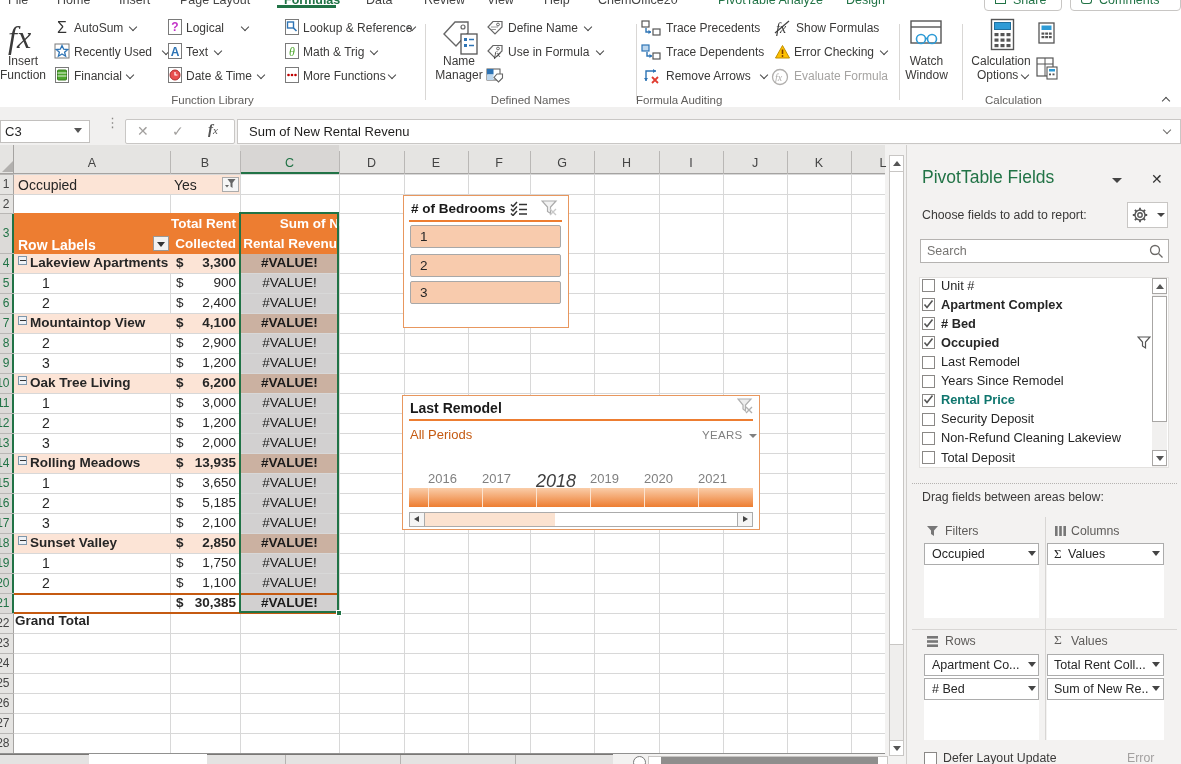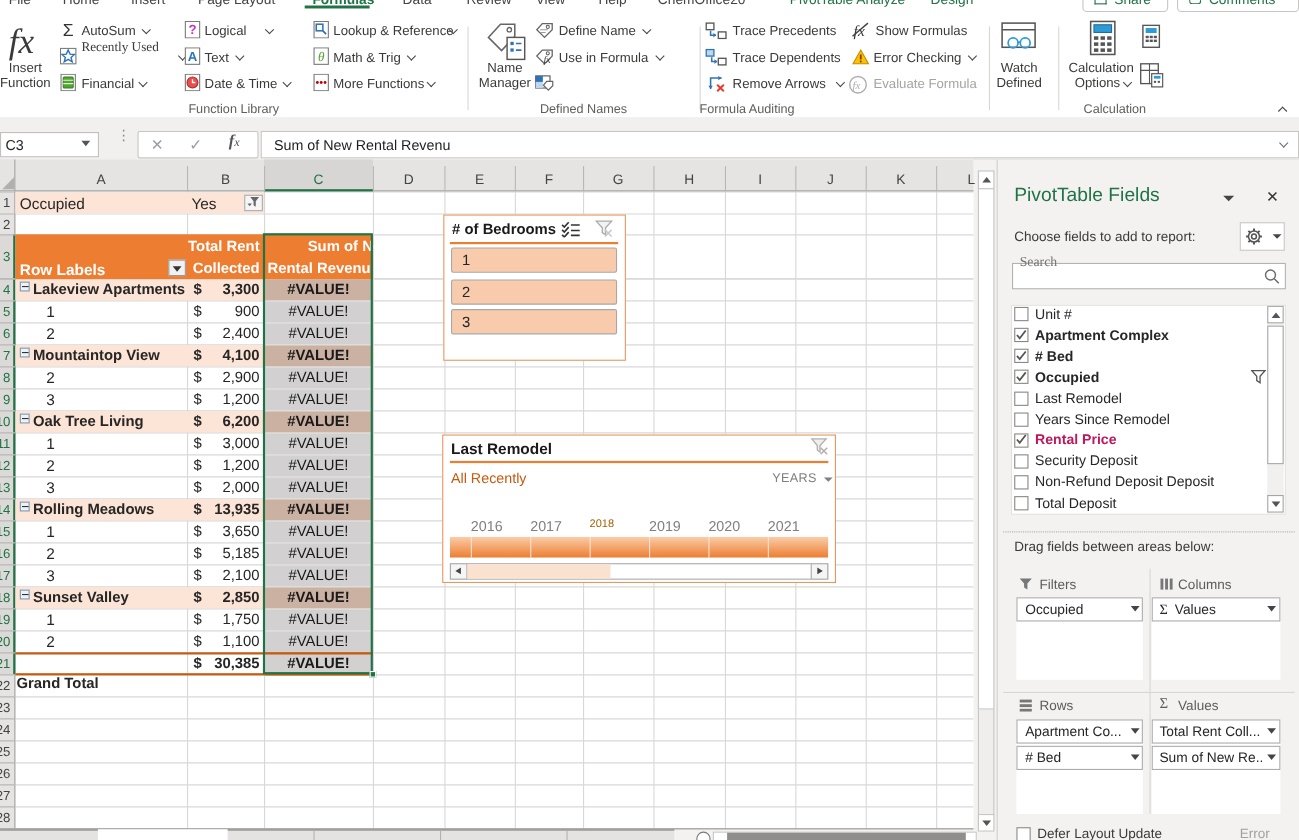--- a/index.html
+++ b/index.html
@@ -50,21 +50,21 @@
 
   <svg class="abs" style="left:54px;top:11px;" width="16" height="16">
         <text x="8" y="14" text-anchor="middle" font-size="16" fill="#333" font-family="Liberation Sans">Σ</text>
       </svg>
   <div class="rtxt" style="left:74px;top:10px;">AutoSum</div>
       <div class="cv" style="left:130px;top:16px;"></div>
   <svg class="abs" style="left:54px;top:35px;" width="16" height="16">
         <rect x="1" y="1" width="14" height="14" fill="#fff" stroke="#7a7a7a"></rect>
         <path d="M8 2.5 L9.7 6.2 L13.7 6.5 L10.6 9.2 L11.6 13.2 L8 11 L4.4 13.2 L5.4 9.2 L2.3 6.5 L6.3 6.2 Z" fill="none" stroke="#2e74b5" stroke-width="1.3"></path>
       </svg>
-  <div class="rtxt" style="left:74px;top:24px;font-family:Liberation Serif, serif;">Recently Used</div>
+  <div class="rtxt" style="left:74px;top:34px;">Recently Used</div>
       <div class="cv" style="left:163px;top:40px;"></div>
   <svg class="abs" style="left:54px;top:59px;" width="16" height="16">
         <rect x="1.5" y="0.5" width="13" height="15" fill="none" stroke="#7a7a7a"></rect>
         <rect x="3.5" y="3" width="9" height="10" rx="1" fill="#4ea72e" stroke="#3a7d22"></rect>
         <line x1="3.5" y1="6" x2="12.5" y2="6" stroke="#e6f2e0"></line>
         <line x1="3.5" y1="9" x2="12.5" y2="9" stroke="#e6f2e0"></line>
       </svg>
   <div class="rtxt" style="left:74px;top:58px;">Financial</div>
       <div class="cv" style="left:127px;top:64px;"></div>
 
@@ -190,21 +190,21 @@
   <div class="gsep" style="left:899px;"></div>
 
   <svg class="abs" style="left:909px;top:11px;" width="34" height="34">
         <rect x="2" y="2" width="30" height="22" fill="#fff" stroke="#555" stroke-width="1.4"></rect>
         <line x1="2" y1="8" x2="32" y2="8" stroke="#555" stroke-width="1.4"></line>
         <circle cx="12" cy="20" r="4.5" fill="none" stroke="#2e9bd6" stroke-width="1.6"></circle>
         <circle cx="23" cy="20" r="4.5" fill="none" stroke="#2e9bd6" stroke-width="1.6"></circle>
         <path d="M16.5 20 Q17.5 18.5 18.5 20" fill="none" stroke="#2e9bd6" stroke-width="1.4"></path>
       </svg>
   <div class="bigt" style="left:900px;top:46px;width:53px;">Watch</div>
-  <div class="bigt" style="left:900px;top:60px;width:53px;">Defined</div>
+  <div class="bigt" style="left:900px;top:60px;width:53px;">Window</div>
   <div class="gsep" style="left:962px;"></div>
 
   <svg class="abs" style="left:990px;top:10px;" width="25" height="35">
         <rect x="1.5" y="1.5" width="22" height="30" fill="#fff" stroke="#555" stroke-width="1.4"></rect>
         <rect x="4.5" y="4.5" width="16" height="7" fill="#2e9bd6" stroke="#1f6f9e"></rect>
         <g fill="#555">
           <rect x="4.5" y="15" width="4" height="3.2"></rect>
           <rect x="10.5" y="15" width="4" height="3.2"></rect>
           <rect x="16.5" y="15" width="4" height="3.2"></rect>
           <rect x="4.5" y="20.5" width="4" height="3.2"></rect>
@@ -560,26 +560,26 @@
 <div class="txt" style="left:420px;top:113px;font-size:13.5px;color:#262626;">2</div>
 <div class="abs" style="left:410px;top:136px;width:151px;height:23px;background:#F8CBAD;border:1px solid #a8a8a8;border-radius:2px;box-sizing:border-box;"></div>
 <div class="txt" style="left:420px;top:140px;font-size:13.5px;color:#262626;">3</div>
 <div class="abs" style="left:402px;top:250px;width:358px;height:135px;background:#fff;border:1px solid #E8975E;box-sizing:border-box;"></div>
 <div class="txt" style="left:410px;top:255px;font-size:14px;font-weight:bold;color:#1a1a1a;">Last Remodel</div>
 <svg class="abs" style="left:737px;top:253px;" width="17" height="16">
         <path d="M1 1 L14 1 L8.5 7 L8.5 13 L6 11 L6 7 Z" fill="#eee" stroke="#b0b0b0" stroke-width="1.2"></path>
         <path d="M9 9 L15 15 M15 9 L9 15" stroke="#b0b0b0" stroke-width="1.4"></path>
       </svg>
 <div class="abs" style="left:409px;top:274px;width:344px;height:1.5px;background:#ED7D31;"></div>
-<div class="txt" style="left:410px;top:282px;font-size:13px;color:#C55A11;">All Recently</div>
+<div class="txt" style="left:410px;top:282px;font-size:13px;color:#C55A11;">All Periods</div>
 <div class="txt" style="left:702px;top:284px;font-size:11.5px;color:#808080;letter-spacing:0.3px;">YEARS</div>
 <div class="abs" style="left:749px;top:289px;width:0;height:0;border-left:4px solid transparent;border-right:4px solid transparent;border-top:4px solid #808080;"></div>
 <div class="abs" style="left:428px;top:326px;width:54px;font-size:13px;color:#808080;">2016</div>
 <div class="abs" style="left:482px;top:326px;width:54px;font-size:13px;color:#808080;">2017</div>
-<div class="abs" style="left:536px;top:326px;width:54px;font-size:10px;color:#a16207;">2018</div>
+<div class="abs" style="left:536px;top:326px;width:54px;font-size:18px;color:#404040;font-style:italic;">2018</div>
 <div class="abs" style="left:590px;top:326px;width:54px;font-size:13px;color:#808080;">2019</div>
 <div class="abs" style="left:644px;top:326px;width:54px;font-size:13px;color:#808080;">2020</div>
 <div class="abs" style="left:698px;top:326px;width:54px;font-size:13px;color:#808080;">2021</div>
 <svg class="abs" style="left:409px;top:343px;" width="344" height="19">
         <defs>
           <linearGradient id="bandg" x1="0" y1="0" x2="0" y2="1">
             <stop offset="0" stop-color="#FACDA9"></stop>
             <stop offset="1" stop-color="#ED7D31"></stop>
           </linearGradient>
         </defs>
@@ -623,21 +623,21 @@
         <g fill="none" stroke="#555" stroke-width="1.4">
           <circle cx="8" cy="8" r="2.2"></circle>
           <circle cx="8" cy="8" r="5"></circle>
         </g>
         <g stroke="#555" stroke-width="1.8">
           <path d="M8 0.8 L8 3 M8 13 L8 15.2 M0.8 8 L3 8 M13 8 L15.2 8 M2.9 2.9 L4.5 4.5 M11.5 11.5 L13.1 13.1 M13.1 2.9 L11.5 4.5 M4.5 11.5 L2.9 13.1"></path>
         </g>
       </svg>
 <div class="abs" style="left:1157px;top:68px;width:0;height:0;border-left:4px solid transparent;border-right:4px solid transparent;border-top:4px solid #444;"></div>
 <div class="abs" style="left:920px;top:94px;width:249px;height:24px;background:#fff;border:1px solid #b5b3b1;box-sizing:border-box;"></div>
-<div class="txt" style="left:927px;top:86px;font-size:12.5px;color:#767472;font-family:Liberation Serif, serif;">Search</div>
+<div class="txt" style="left:927px;top:99px;font-size:12.5px;color:#767472;">Search</div>
 <svg class="abs" style="left:1149px;top:99px;" width="15" height="15">
         <circle cx="6" cy="6" r="4.5" fill="none" stroke="#6b6967" stroke-width="1.3"></circle>
         <line x1="9.5" y1="9.5" x2="13.5" y2="13.5" stroke="#6b6967" stroke-width="1.3"></line>
       </svg>
 <div class="abs" style="left:919px;top:132px;width:250px;height:191px;background:#fff;border:1px solid #e3e1df;box-sizing:border-box;"></div>
 <div class="abs" style="left:922px;top:134.10000000000002px;width:13px;height:13px;background:#fff;border:1px solid #8a8886;box-sizing:border-box;"></div>
 <div class="txt" style="left:941px;top:132.60000000000002px;font-size:12.8px;color:#262626;font-weight:normal;">Unit #</div>
 <div class="abs" style="left:922px;top:153.20000000000005px;width:13px;height:13px;background:#fff;border:1px solid #8a8886;box-sizing:border-box;"></div>
 <svg class="abs" style="left:923px;top:153.70000000000005px;" width="11" height="11">
         <path d="M1.5 5.5 L4 8.5 L9.5 1.5" fill="none" stroke="#555" stroke-width="1.6"></path>
@@ -657,25 +657,25 @@
         <path d="M1 1 L13 1 L8.5 6 L8.5 12 L5.5 10 L5.5 6 Z" fill="none" stroke="#555" stroke-width="1.2"></path>
       </svg>
 <div class="abs" style="left:922px;top:210.5px;width:13px;height:13px;background:#fff;border:1px solid #8a8886;box-sizing:border-box;"></div>
 <div class="txt" style="left:941px;top:209.0px;font-size:12.8px;color:#262626;font-weight:normal;">Last Remodel</div>
 <div class="abs" style="left:922px;top:229.60000000000002px;width:13px;height:13px;background:#fff;border:1px solid #8a8886;box-sizing:border-box;"></div>
 <div class="txt" style="left:941px;top:228.10000000000002px;font-size:12.8px;color:#262626;font-weight:normal;">Years Since Remodel</div>
 <div class="abs" style="left:922px;top:248.70000000000005px;width:13px;height:13px;background:#fff;border:1px solid #8a8886;box-sizing:border-box;"></div>
 <svg class="abs" style="left:923px;top:249.20000000000005px;" width="11" height="11">
         <path d="M1.5 5.5 L4 8.5 L9.5 1.5" fill="none" stroke="#555" stroke-width="1.6"></path>
       </svg>
-<div class="txt" style="left:941px;top:247.20000000000005px;font-size:12.8px;color:#be185d;font-weight:bold;">Rental Price</div>
+<div class="txt" style="left:941px;top:247.20000000000005px;font-size:12.8px;color:#0f766e;font-weight:bold;">Rental Price</div>
 <div class="abs" style="left:922px;top:267.80000000000007px;width:13px;height:13px;background:#fff;border:1px solid #8a8886;box-sizing:border-box;"></div>
 <div class="txt" style="left:941px;top:266.30000000000007px;font-size:12.8px;color:#262626;font-weight:normal;">Security Deposit</div>
 <div class="abs" style="left:922px;top:286.90000000000003px;width:13px;height:13px;background:#fff;border:1px solid #8a8886;box-sizing:border-box;"></div>
-<div class="txt" style="left:941px;top:285.40000000000003px;font-size:12.8px;color:#262626;font-weight:normal;">Non-Refund Deposit Deposit</div>
+<div class="txt" style="left:941px;top:285.40000000000003px;font-size:12.8px;color:#262626;font-weight:normal;">Non-Refund Cleaning Lakeview</div>
 <div class="abs" style="left:922px;top:306.0px;width:13px;height:13px;background:#fff;border:1px solid #8a8886;box-sizing:border-box;"></div>
 <div class="txt" style="left:941px;top:304.5px;font-size:12.8px;color:#262626;font-weight:normal;">Total Deposit</div>
 <div class="abs" style="left:1152px;top:133px;width:15px;height:189px;background:#f1f0ef;"></div>
 <div class="abs" style="left:1152px;top:133px;width:15px;height:16px;background:#fff;border:1px solid #a8a6a4;box-sizing:border-box;"></div>
 <div class="abs" style="left:1155.5px;top:139px;width:0;height:0;border-left:4px solid transparent;border-right:4px solid transparent;border-bottom:5px solid #555;"></div>
 <div class="abs" style="left:1152px;top:151px;width:15px;height:126px;background:#fff;border:1px solid #a8a6a4;box-sizing:border-box;"></div>
 <div class="abs" style="left:1152px;top:305px;width:15px;height:16px;background:#fff;border:1px solid #a8a6a4;box-sizing:border-box;"></div>
 <div class="abs" style="left:1155.5px;top:311px;width:0;height:0;border-left:4px solid transparent;border-right:4px solid transparent;border-top:5px solid #555;"></div>
 <div class="abs" style="left:912px;top:338px;width:265px;height:0;border-top:1px dotted #b5b3b1;"></div>
 <div class="txt" style="left:922px;top:345px;font-size:12.3px;color:#3b3a39;">Drag fields between areas below:</div>

